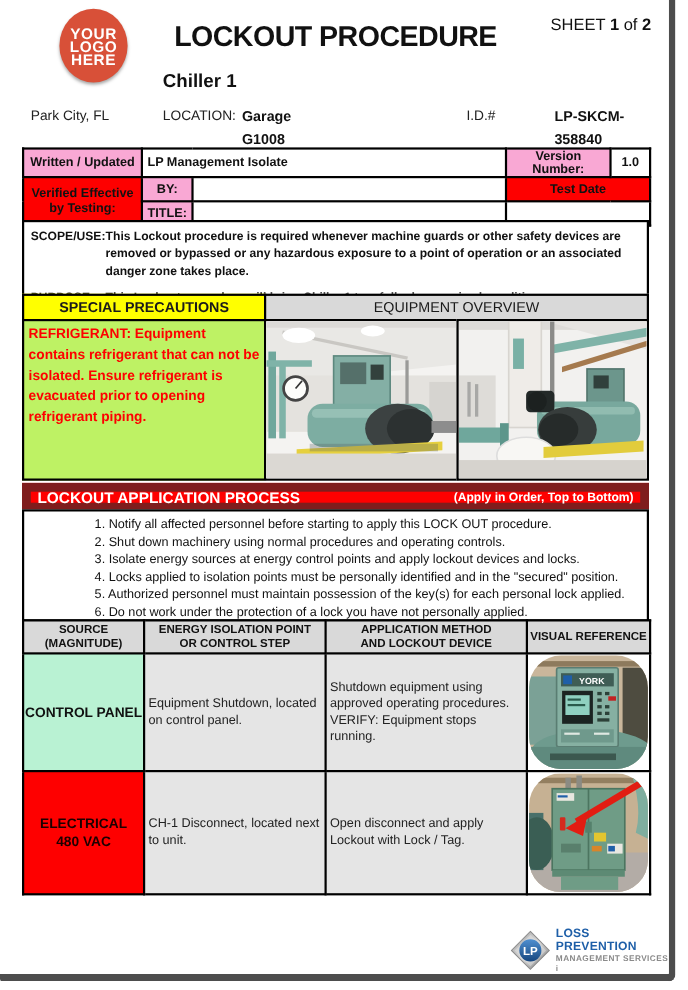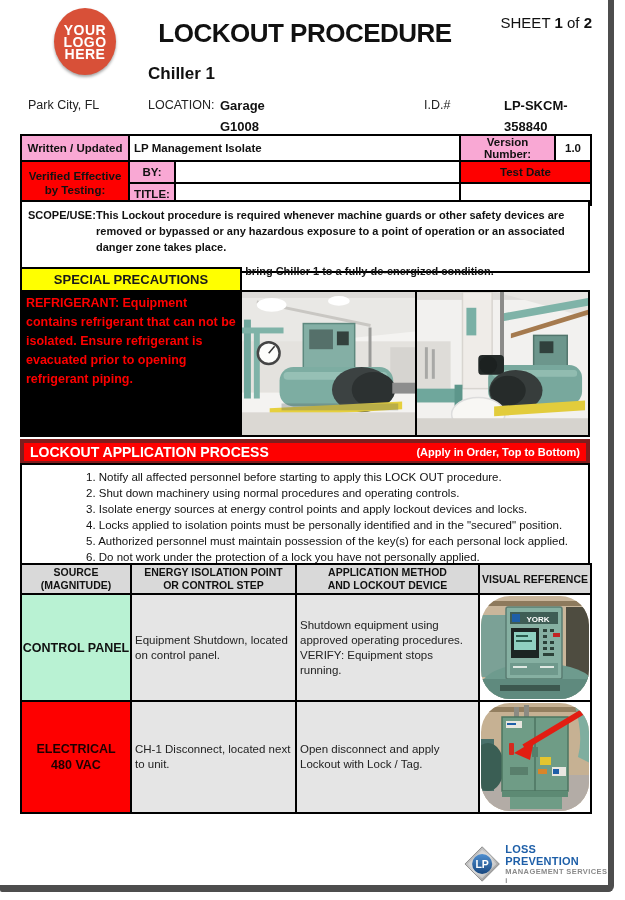--- a/index.html
+++ b/index.html
@@ -41,29 +41,29 @@
 
   
   .sec-prec { position:absolute; left:20px; top:267px; width:570px; }
   .prec-hdr { display:flex; }
   .cell { border:2px solid #000; }
   .yellow-cell { width:222px; height:25px; background:#ffff00; display:flex; align-items:center; justify-content:center;
                  font-size:13px; font-weight:600; color:#1a1a1a; }
   .grayhdr-cell { flex:1; margin-left:-2px; height:25px; background:#d9d9d9; display:flex; align-items:center; justify-content:center;
                  font-size:13px; color:#1a1a1a; }
   .prec-body { display:flex; margin-top:-2px; height:147px; }
-  .warning-cell { width:222px; background:#000000; padding:2px 4px; }
+  .warning-cell { width:222px; background:#bef264; padding:2px 4px; }
   .warning-cell .wtxt { color:#fe0000; font-weight:bold; font-size:12.5px; line-height:19px; }
   .photo-cell { margin-left:-2px; background:#fff; padding:0; overflow:hidden; }
   .photo-cell.p1 { width:177px; }
   .photo-cell.p2 { flex:1; }
   .photo-cell svg { display:block; width:100%; height:100%; }
 
   
-  .process-bar { position:absolute; left:20px; top:439px; width:570px; height:26px; background:#fe0000; border:4px solid #7f1d1d;
+  .process-bar { position:absolute; left:20px; top:439px; width:570px; height:26px; background:#fe0000; border:8px solid #7f1d1d;
                  display:flex; align-items:center; justify-content:space-between; padding:0 6px; }
   .process-bar .pb-l { color:#fff; font-weight:bold; font-size:14px; }
   .process-bar .pb-r { color:#fff; font-weight:bold; font-size:11px; }
 
   .steps-box { position:absolute; left:20px; top:463px; width:570px; height:102px; border:2px solid #000; background:#fff;
                padding:4px 4px 0 64px; }
   .steps-box div { font-size:11.5px; line-height:16px; color:#111; }
 
   
   table.main { position:absolute; left:20px; top:563px; width:570px; border-collapse:collapse; table-layout:fixed; }
@@ -150,20 +150,21 @@
     </div>
     <div class="scope-row purpose">
       <span class="lbl">PURPOSE:</span>
       <span class="txt">This Lockout procedure will bring Chiller 1 to a fully de-energized condition.</span>
     </div>
   </div>
 
   <div class="sec-prec">
     <div class="prec-hdr">
       <div class="cell yellow-cell">SPECIAL PRECAUTIONS</div>
+      <div class="cell grayhdr-cell">EQUIPMENT OVERVIEW</div>
     </div>
     <div class="prec-body">
       <div class="cell warning-cell">
         <div class="wtxt">REFRIGERANT: Equipment contains refrigerant that can not be isolated. Ensure refrigerant is evacuated prior to opening refrigerant piping.</div>
       </div>
       <div class="cell photo-cell p1">
         <svg viewBox="0 0 175 145" preserveAspectRatio="none">
           <rect width="175" height="145" fill="#f4f3f1"></rect>
           <polygon points="0,0 175,0 175,40 0,58" fill="#e9e8e5"></polygon>
           <rect width="175" height="6" fill="#dcdad7"></rect>

